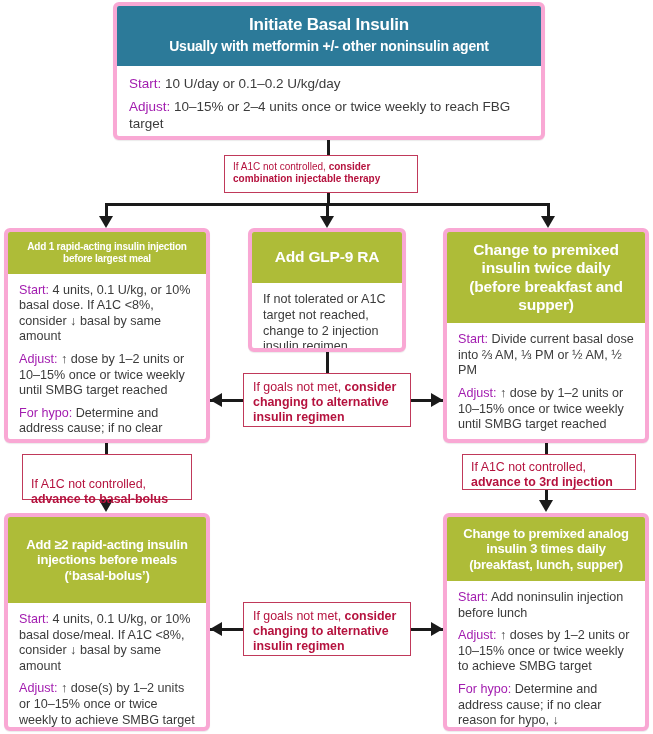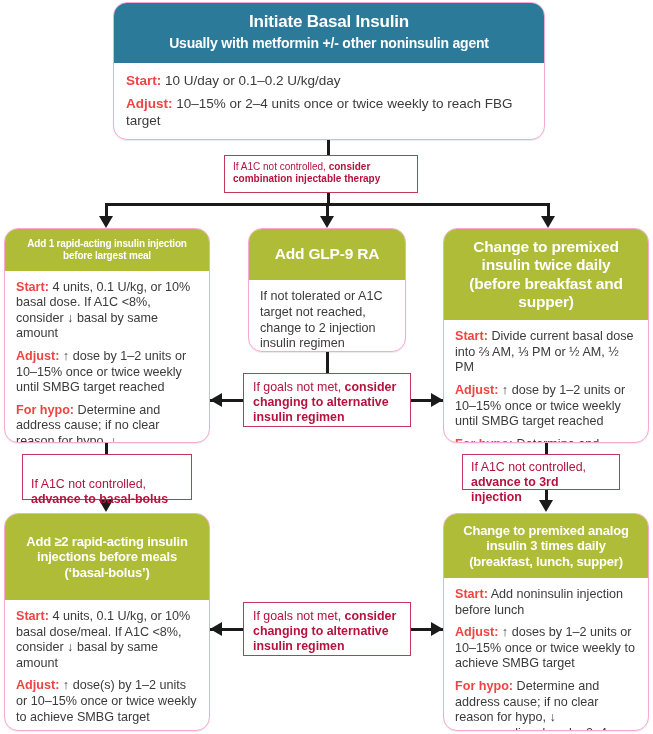--- a/index.html
+++ b/index.html
@@ -12,42 +12,42 @@
     position: relative;
     font-family: "Liberation Sans", sans-serif;
     overflow: hidden;
   }
   #canvas { position: absolute; inset: 0; }
 
   
   .box {
     position: absolute;
     background: #ffffff;
-    border: 1px solid #f9a8d4;
-    border-radius: 14px;
+    border: 4px solid #f9a8d4;
+    border-radius: 6px;
     overflow: hidden;
     box-shadow: 0 1px 1px rgba(0,0,0,0.08);
   }
   .box-head {
     color: #ffffff;
     font-weight: bold;
     text-align: center;
     line-height: 1.18;
     letter-spacing: -0.2px;
   }
   .head-teal { background: #2c7a99; }
   .head-green { background: #aebc38; }
 
   .box-body {
     color: #3b3b3b;
     line-height: 1.24;
   }
   .box-body p { margin: 0 0 7px 0; }
   .box-body p:last-child { margin-bottom: 0; }
-  .box-body b { color: #ef4444; font-weight: bold; text-align: right; }
+  .box-body b { color: #a21caf; font-weight: normal; text-align: right; }
 
   
   .note {
     position: absolute;
     background: #ffffff;
     border: 1.5px solid #c0395a;
     color: #b5123e;
     line-height: 1.2;
     text-align: left;
     z-index: 5;
@@ -103,21 +103,21 @@
   #box-premixed3 { left:443px; top:513px; width:206px; height:218px; }
   #box-premixed3 .box-head { padding:9px 10px; font-size:13px; }
   #box-premixed3 .box-body { padding:9px 11px; font-size:12.6px; }
 
   #note-a1c-combo { left:224px; top:155px; width:194px; height:38px;
                     padding:5px 8px; font-size:10px; }
   #note-goals-1 { left:243px; top:373px; width:168px; height:54px;
                   padding:6px 9px; font-size:12.4px; }
   #note-a1c-bb { left:22px; top:454px; width:170px; height:36px;
                  padding:22px 8px; font-size:12.4px; }
-  #note-a1c-3rd { left:462px; top:454px; width:158px; height:36px;
+  #note-a1c-3rd { left:462px; top:454px; width:174px; height:36px;
                   padding:5px 8px; font-size:12.4px; }
   #note-goals-2 { left:243px; top:602px; width:168px; height:54px;
                   padding:6px 9px; font-size:12.4px; }
 </style>
 </head>
 <body>
 
 <div id="canvas">
 
   <div class="ln vl" style="left:327px; top:140px; height:16px;"></div>

